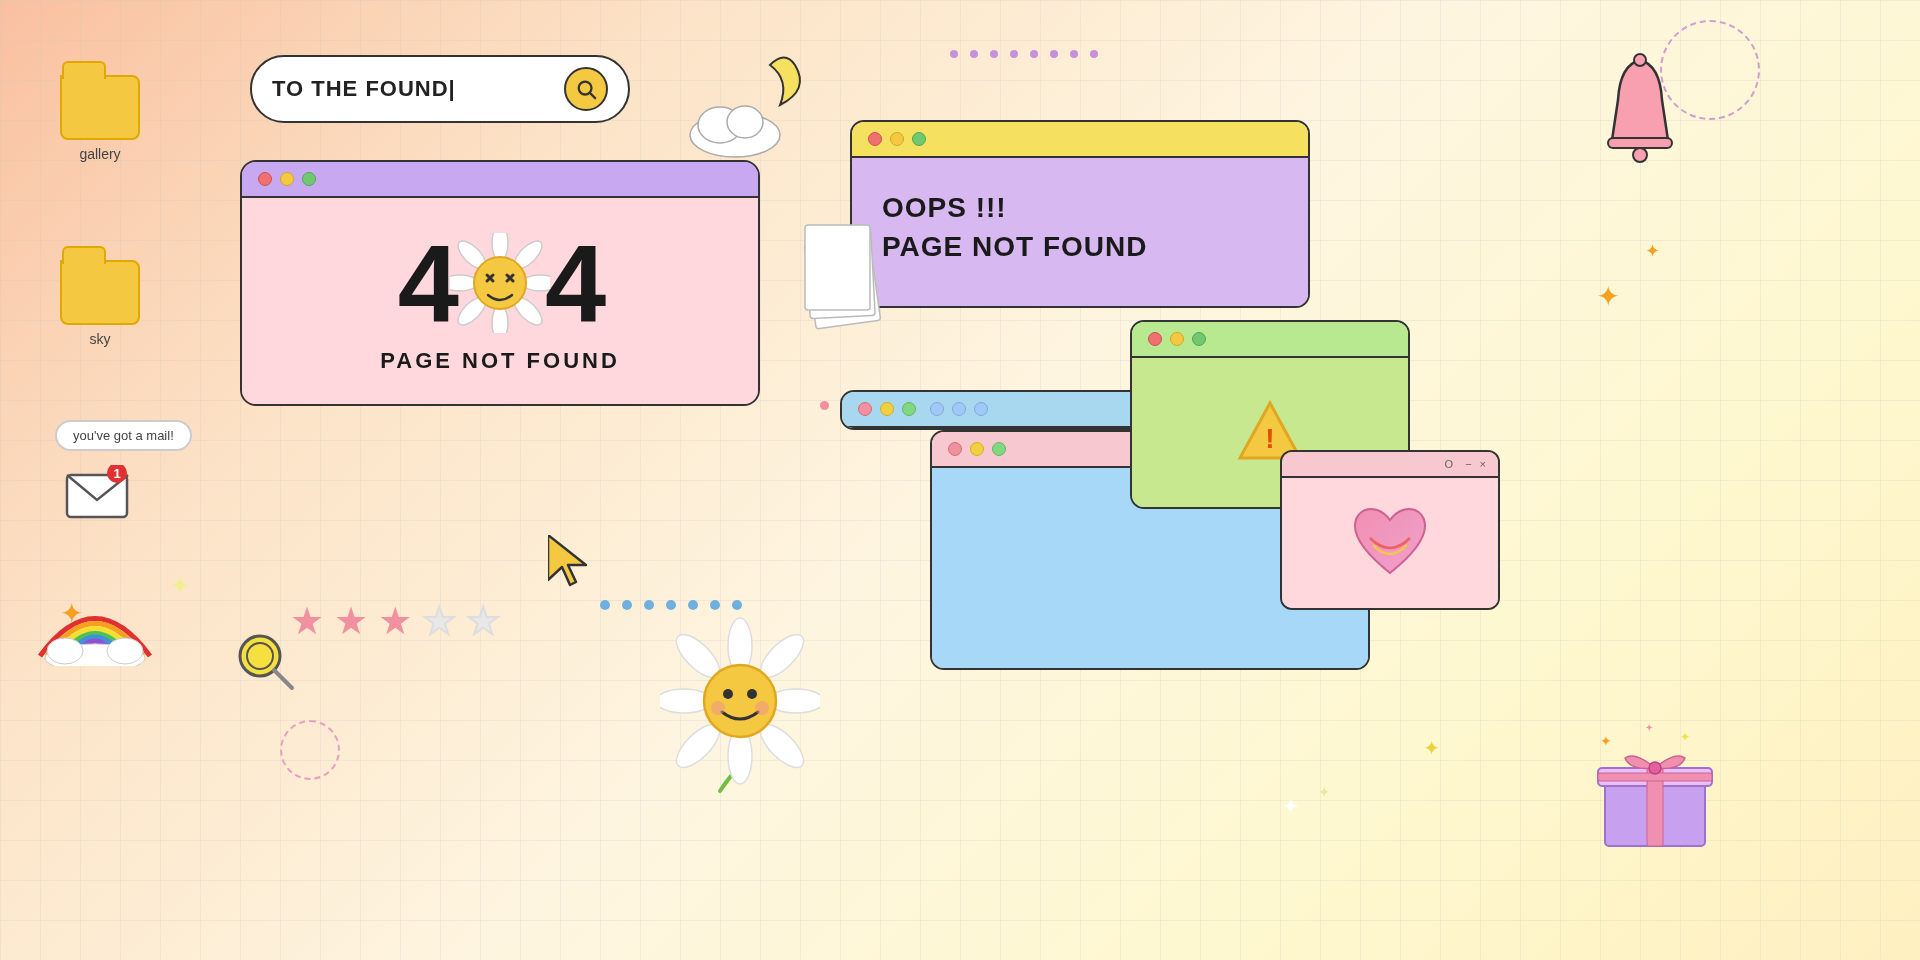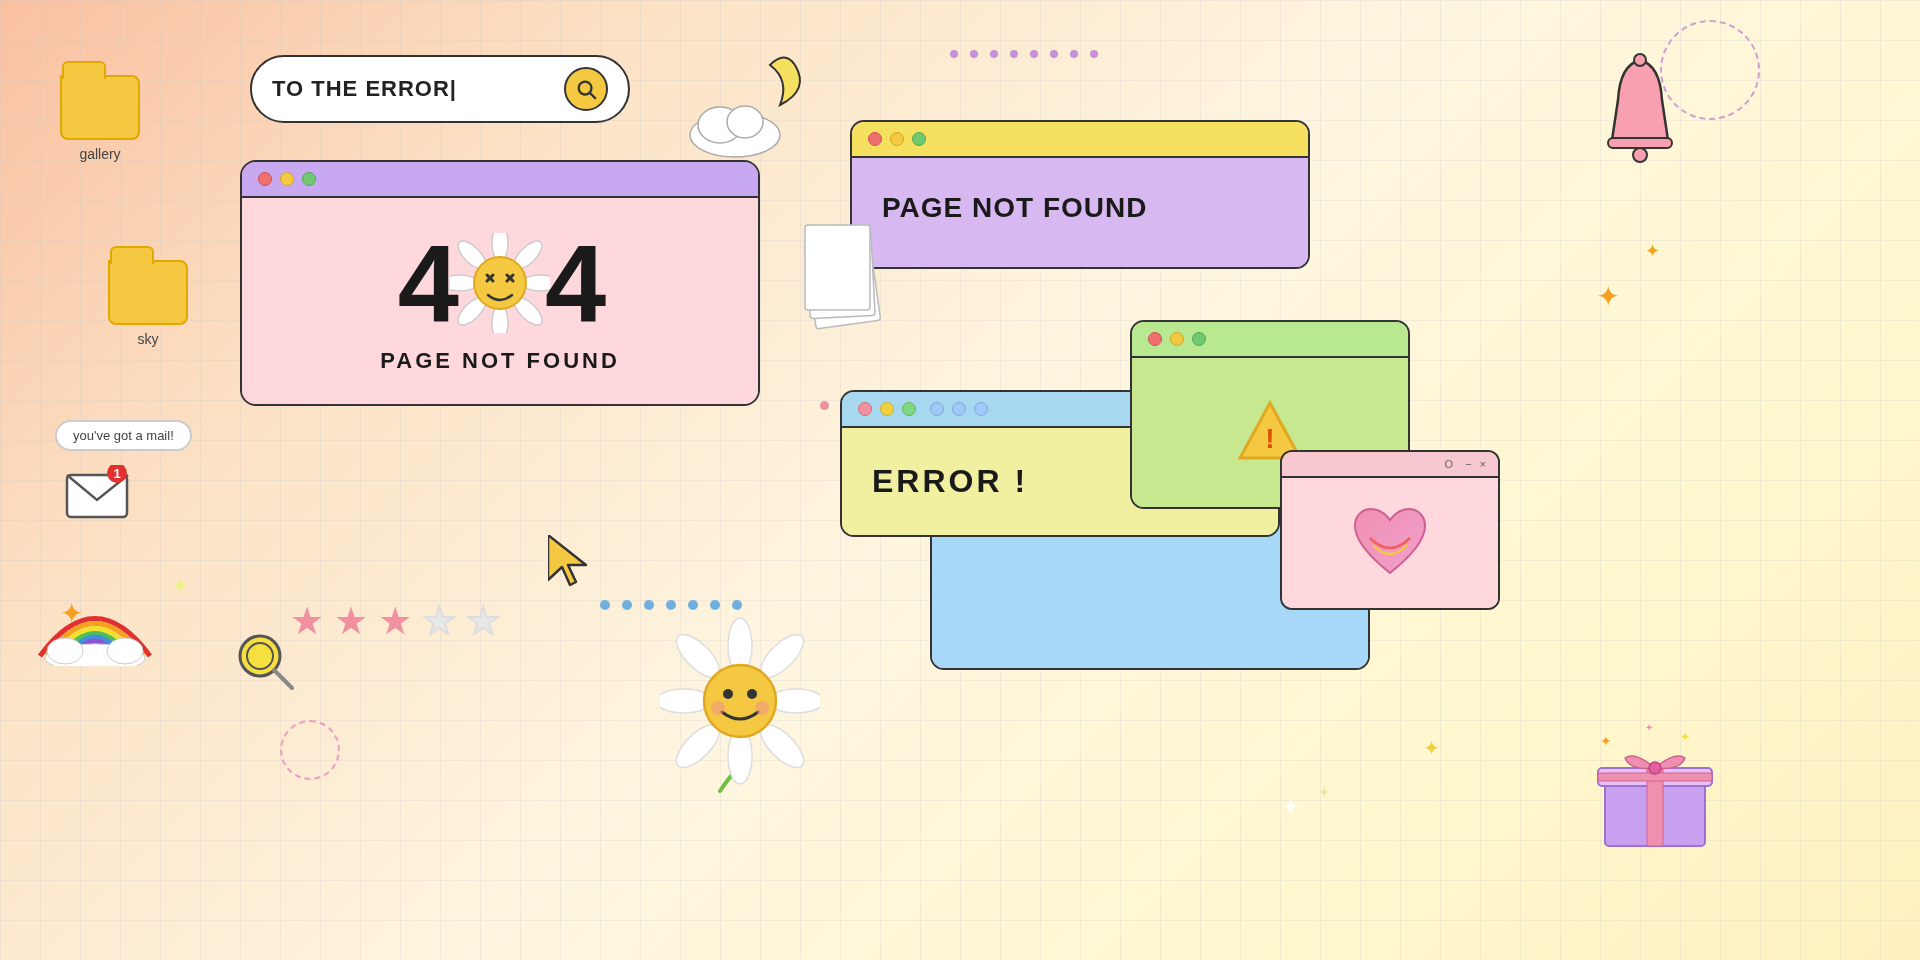--- a/index.html
+++ b/index.html
@@ -326,35 +326,35 @@
   <div class="dot" style="background:#c890d8;"></div>
   <div class="dot" style="background:#c890d8;"></div>
   <div class="dot" style="background:#c890d8;"></div>
   <div class="dot" style="background:#c890d8;"></div>
 </div>
 
 <div class="dashed-circle" style="top:20px; right:160px; width:100px; height:100px;"></div>
 <div class="dashed-circle" style="bottom:180px; left:280px; width:60px; height:60px; border-color:#e8a0c0;"></div>
 
 <div class="search-bar">
-  <span class="search-text">TO THE ERROR|</span>
+  <span class="search-text">TO THE FOUND|</span>
   <div class="search-btn">
     <svg width="22" height="22" viewBox="0 0 24 24" fill="none" stroke="#333" stroke-width="2.5" stroke-linecap="round">
       <circle cx="11" cy="11" r="7"></circle>
       <line x1="16.5" y1="16.5" x2="22" y2="22"></line>
     </svg>
   </div>
 </div>
 
 <div class="folder" style="top:75px; left:60px;">
   <div class="folder-icon"></div>
   <span class="folder-label">gallery</span>
 </div>
 
-<div class="folder" style="top:260px; left:60px;margin-left:48px;">
+<div class="folder" style="top:260px; left:60px;">
   <div class="folder-icon"></div>
   <span class="folder-label">sky</span>
 </div>
 
 <div class="mail-notification" style="top:420px; left:55px;">
   <span>you've got a mail!</span>
 </div>
 
 <div style="position:absolute; top:465px; left:65px;">
   
@@ -420,36 +420,34 @@
   </svg>
 </div>
 
 <div class="window-oops">
   <div class="window-titlebar yellow">
     <div class="win-dot red"></div>
     <div class="win-dot yellow"></div>
     <div class="win-dot green"></div>
   </div>
   <div class="window-oops-body">
+    <div class="oops-text">OOPS !!!</div>
     <div class="oops-text">PAGE NOT FOUND</div>
   </div>
 </div>
 
 <div class="window-error">
   <div class="window-titlebar blue-light">
     <div class="win-dot" style="background:#f090a0; border:1.5px solid #d07070;"></div>
     <div class="win-dot" style="background:#f0d040; border:1.5px solid #d0b020;"></div>
     <div class="win-dot" style="background:#80d880; border:1.5px solid #60b860;"></div>
     <div class="win-dot" style="background:#a0c8f8; border:1.5px solid #80a8d8; margin-left:6px;"></div>
     <div class="win-dot" style="background:#a0c8f8; border:1.5px solid #80a8d8;"></div>
     <div class="win-dot" style="background:#a0c8f8; border:1.5px solid #80a8d8;"></div>
   </div>
-  <div class="window-error-body">
-    <div class="error-text">ERROR !</div>
-  </div>
 </div>
 
 <div class="window-blue">
   <div class="window-titlebar" style="background:#f8c8d0;">
     <div class="win-dot" style="background:#f090a0; border:1.5px solid #d07070;"></div>
     <div class="win-dot" style="background:#f0d040; border:1.5px solid #d0b020;"></div>
     <div class="win-dot" style="background:#80d880; border:1.5px solid #60b860;"></div>
   </div>
   <div class="window-blue-body"></div>
 </div>

